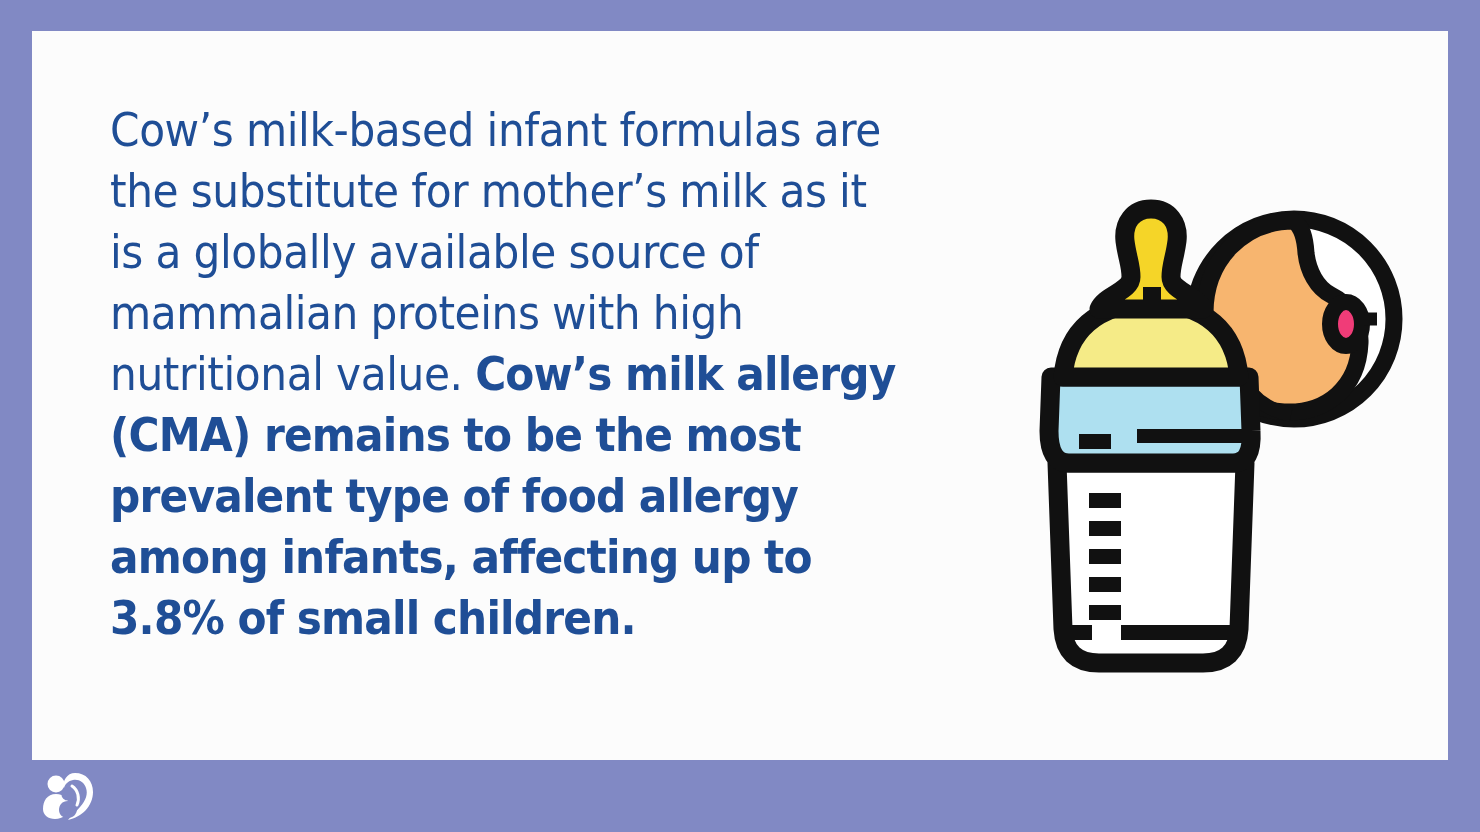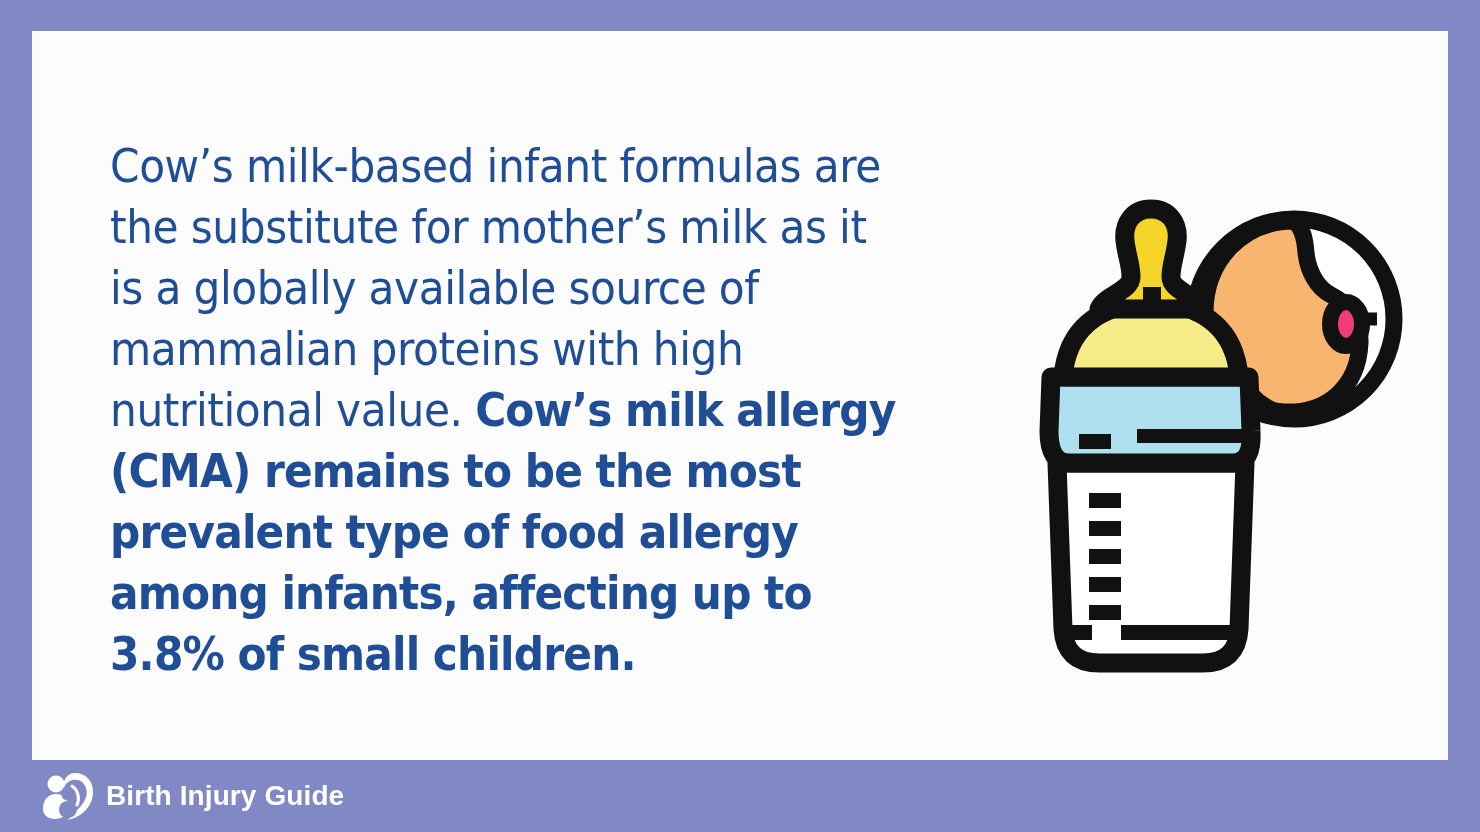--- a/index.html
+++ b/index.html
@@ -33,21 +33,20 @@
     background: #fcfcfc;
     box-sizing: border-box;
   }
 
   
   .copy-block {
     position: absolute;
     left: 78px;
     top: 68px;
     width: 790px;
-    margin-top: 36px;
   }
 
   .copy-text {
     margin: 0;
     font-family: "Liberation Sans Narrow", "DejaVu Sans Condensed", "Liberation Sans", sans-serif;
     font-size: 47px;
     line-height: 61px;
     letter-spacing: -0.4px;
     color: #1f4e96;
     font-weight: 400;
@@ -214,16 +213,15 @@
         <circle cx="26" cy="24" r="6.6" fill="#8189c4"></circle>
         <path d="M26 31
                  C 20 31 17 35 17 40
                  C 17 45 21 48 26 48
                  C 31 48 35 44 35 39
                  C 35 34 31 31 26 31 Z" fill="#8189c4"></path>
 
         <path d="M30 16 C 36 20 38 28 35 35" stroke="#ffffff" stroke-width="3" fill="none" stroke-linecap="round"></path>
       </svg>
     </div>
-    <div class="brand-name">Birth Injury Guide</div>
   </div>
 
 </div>
 
 </body></html>

